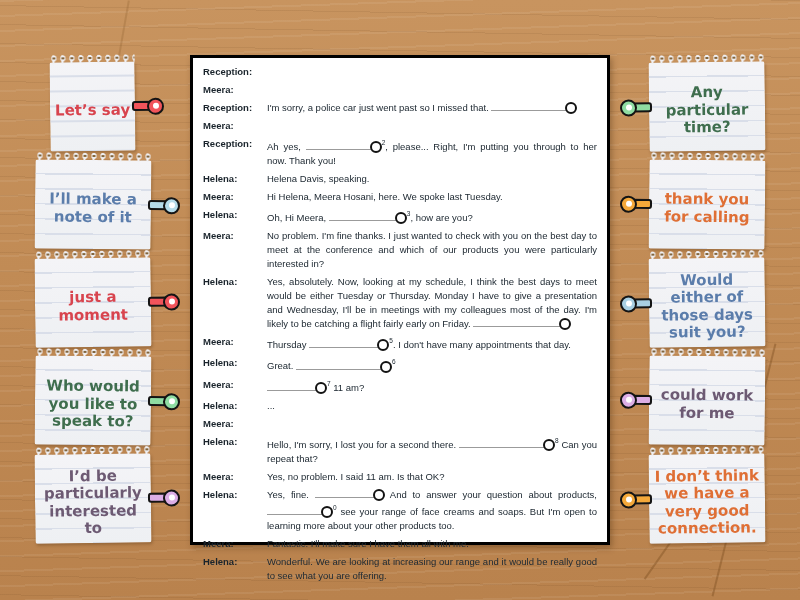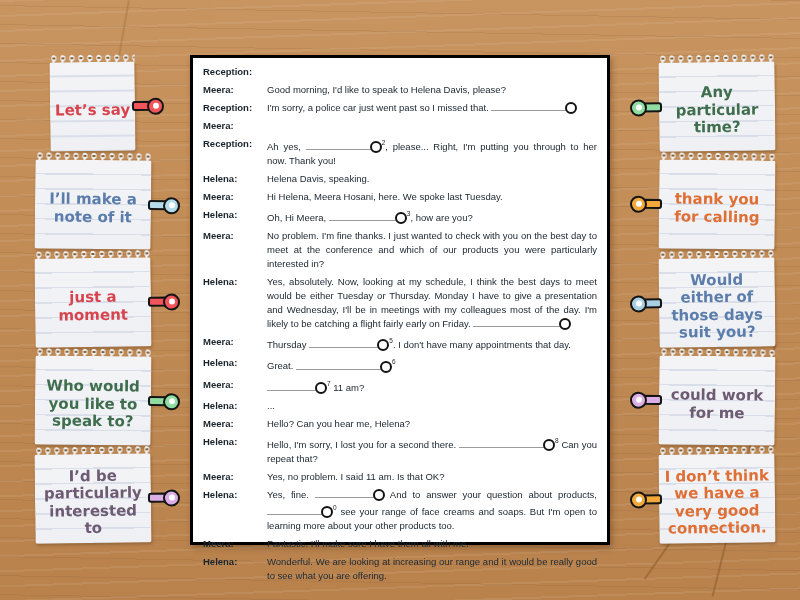--- a/index.html
+++ b/index.html
@@ -30,21 +30,21 @@
   .bline{display:inline-block;border-bottom:1.5px solid #9b9b9b;height:9px;}
   .bcircle{
     display:inline-block;width:8px;height:8px;border:2.6px solid #121212;
     border-radius:50%;background:#fff;vertical-align:-3px;margin-left:-4px;
   }
   .bsup{font-size:6.5px;position:relative;top:-1px;}
 
   
   .col{position:absolute;top:62px;width:116px;display:flex;flex-direction:column;gap:9px;}
   .col.colL{left:35px;align-items:center;}
-  .col.colR{left:649px;margin-left:10px;}
+  .col.colR{left:649px;}
   .card{
     position:relative;height:89px;box-sizing:border-box;
     display:flex;align-items:center;justify-content:center;
     padding:12px 5px 4px 5px;
     background:
       repeating-linear-gradient(180deg, rgba(0,0,0,0) 0 13.5px, #d9dee9 13.5px 15px),
       linear-gradient(180deg,#f4f4f7 0%,#eef0f3 100%);
     box-shadow:1px 2px 3px rgba(70,40,10,0.30);
     border-radius:2px;
   }
@@ -117,21 +117,20 @@
         </span>
       </div>
     </div>
 
   <div class="doc" id="dialogue">
       <div class="drow">
         <div class="speaker">Reception:</div>
       </div>
       <div class="drow">
         <div class="speaker">Meera:</div>
-        <div class="dtext">Good morning, I'd like to speak to Helena Davis, please?</div>
       </div>
       <div class="drow">
         <div class="speaker">Reception:</div>
         <div class="dtext">I'm sorry, a police car just went past so I missed that. <span class="blank"><span class="bline" style="width: 78px;"></span><span class="bcircle"></span></span></div>
       </div>
       <div class="drow">
         <div class="speaker">Meera:</div>
       </div>
       <div class="drow">
         <div class="speaker">Reception:</div>
@@ -168,21 +167,20 @@
       <div class="drow">
         <div class="speaker">Meera:</div>
         <div class="dtext"><span class="blank"><span class="bline" style="width: 52px;"></span><span class="bcircle"></span><sup class="bsup">7</sup></span> 11 am?</div>
       </div>
       <div class="drow">
         <div class="speaker">Helena:</div>
         <div class="dtext">...</div>
       </div>
       <div class="drow">
         <div class="speaker">Meera:</div>
-        <div class="dtext">Hello? Can you hear me, Helena?</div>
       </div>
       <div class="drow">
         <div class="speaker">Helena:</div>
         <div class="dtext">Hello, I'm sorry, I lost you for a second there. <span class="blank"><span class="bline" style="width: 88px;"></span><span class="bcircle"></span><sup class="bsup">8</sup></span> Can you repeat that?</div>
       </div>
       <div class="drow">
         <div class="speaker">Meera:</div>
         <div class="dtext">Yes, no problem. I said 11 am. Is that OK?</div>
       </div>
       <div class="drow">

